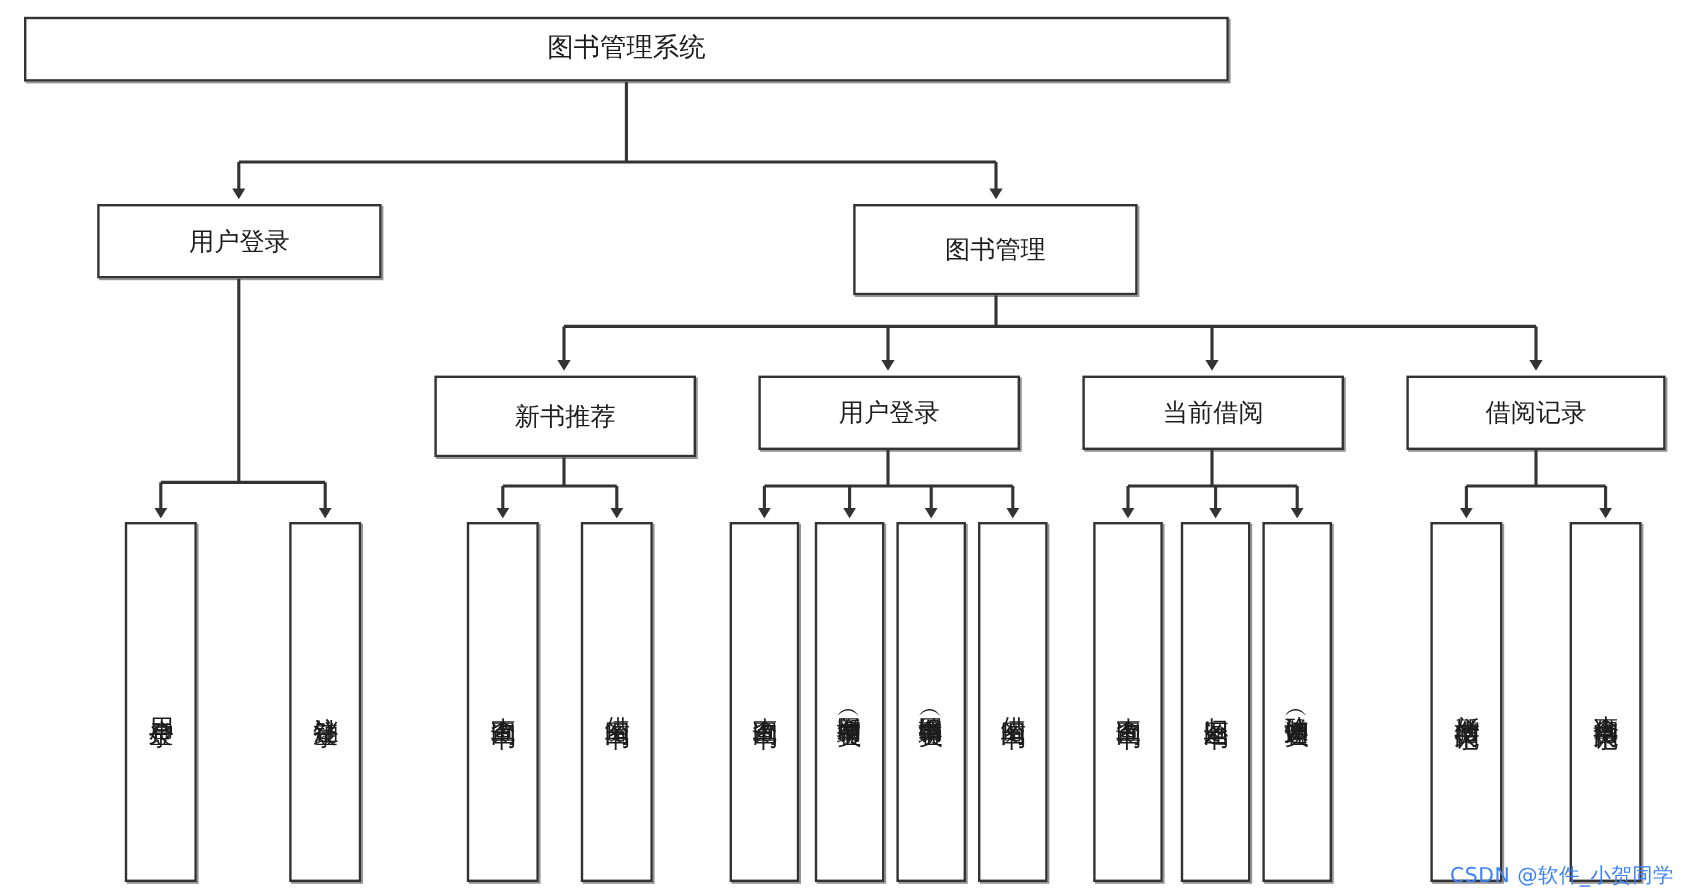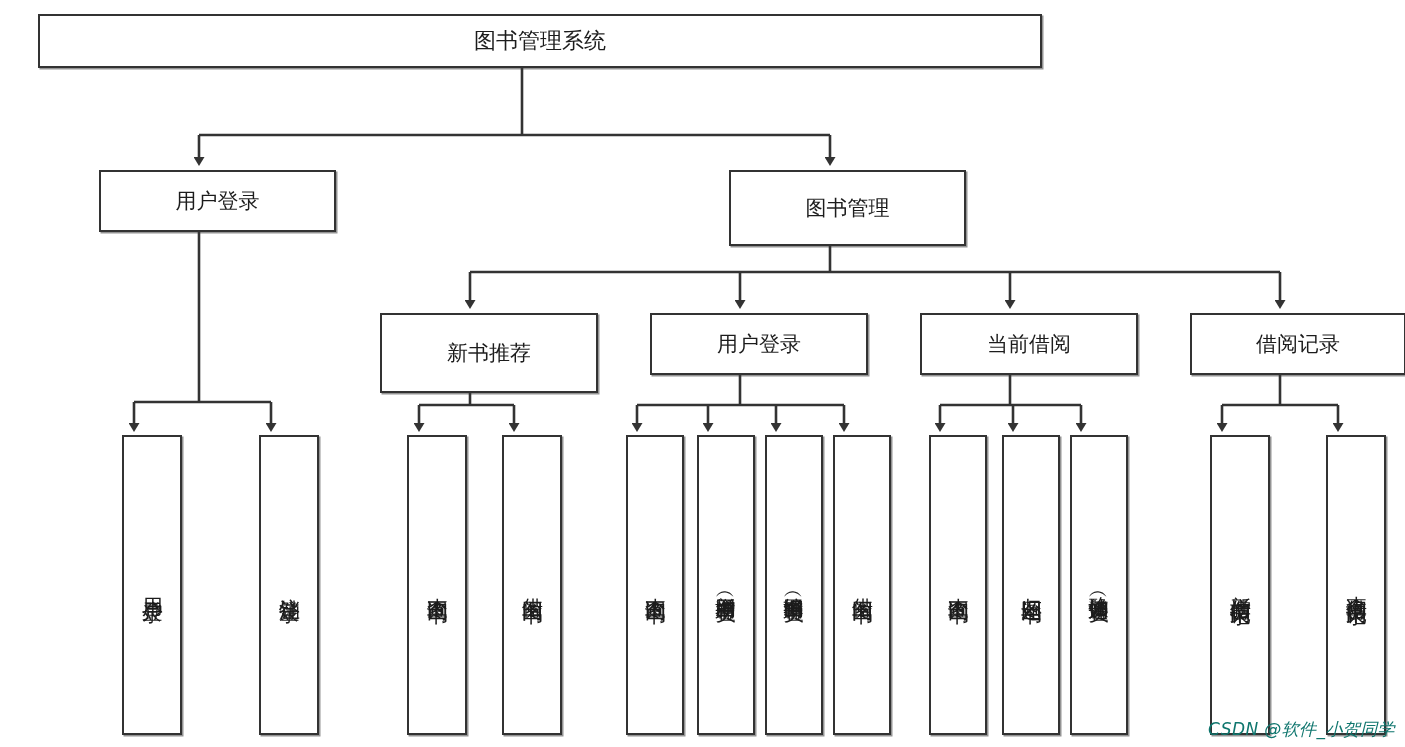--- a/index.html
+++ b/index.html
@@ -28,21 +28,20 @@
     position: absolute;
     box-sizing: border-box;
     background: #ffffff;
     border: 2px solid #333333;
     box-shadow: 1.5px 1.5px 0 rgba(60,60,60,0.55);
     display: flex;
     align-items: center;
     justify-content: center;
     color: #1c1c1c;
     z-index: 2;
-    margin-left: 18px;
   }
   .node .lbl {
     display: block;
     text-align: center;
     line-height: 1.18;
     white-space: nowrap;
   }
   .node.horiz .lbl {
     font-size: 21px;
   }
@@ -63,26 +62,25 @@
   }
   .node.vert.tall .lbl {
     font-size: 20px;
     letter-spacing: 1px;
   }
   #watermark {
     position: absolute;
     right: 10px;
     bottom: 6px;
     font-size: 17px;
-    color: #0f766e;
+    color: #3b82f6;
     letter-spacing: 0.4px;
     z-index: 3;
     white-space: nowrap;
     font-family: "DejaVu Sans", "Liberation Sans", sans-serif;
-    font-style: italic;
   }
 </style>
 </head>
 <body>
 
 <div id="canvas">
 
   <svg id="edges" viewBox="0 0 1405 747" xmlns="http://www.w3.org/2000/svg">
     <defs>
       <marker id="arrow" markerWidth="9" markerHeight="11" refX="1" refY="5.5" orient="auto" markerUnits="userSpaceOnUse">
@@ -137,21 +135,21 @@
     <span class="lbl">图书管理系统</span>
   </div>
 
   <div class="node horiz" style="left:81px; top:170px; width:237px; height:62px;">
     <span class="lbl">用户登录</span>
   </div>
   <div class="node horiz" style="left:711px; top:170px; width:237px; height:76px;">
     <span class="lbl">图书管理</span>
   </div>
 
-  <div class="node horiz" style="left:362px; top:313px; width:218px; height:80px;">
+  <div class="node horiz" style="left:362px; top:313px; width:218px; height:68px;">
     <span class="lbl">新书推荐</span>
   </div>
   <div class="node horiz" style="left:632px; top:313px; width:218px; height:62px;">
     <span class="lbl">用户登录</span>
   </div>
   <div class="node horiz" style="left:1172px; top:313px; width:216px; height:62px;">
     <span class="lbl">借阅记录</span>
   </div>
   <div class="node horiz" style="left:902px; top:313px; width:218px; height:62px;">
     <span class="lbl">当前借阅</span>

